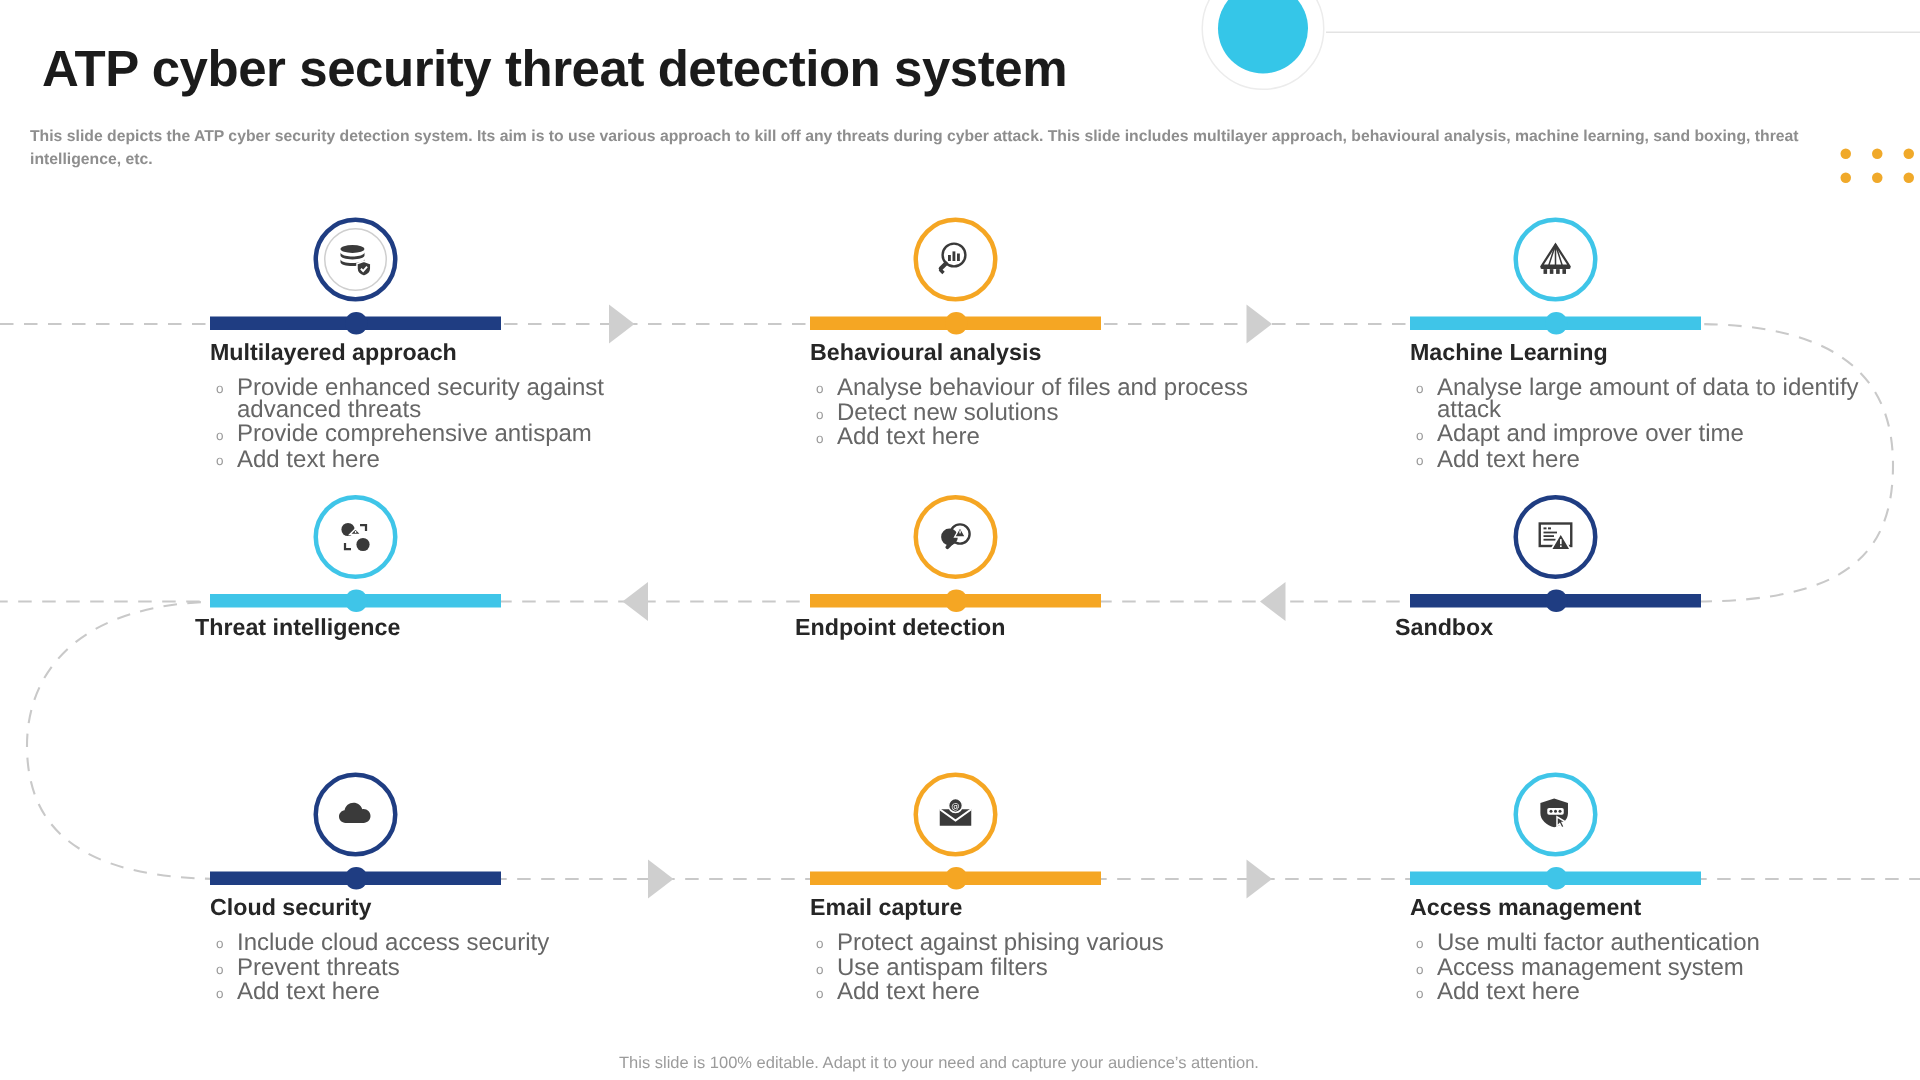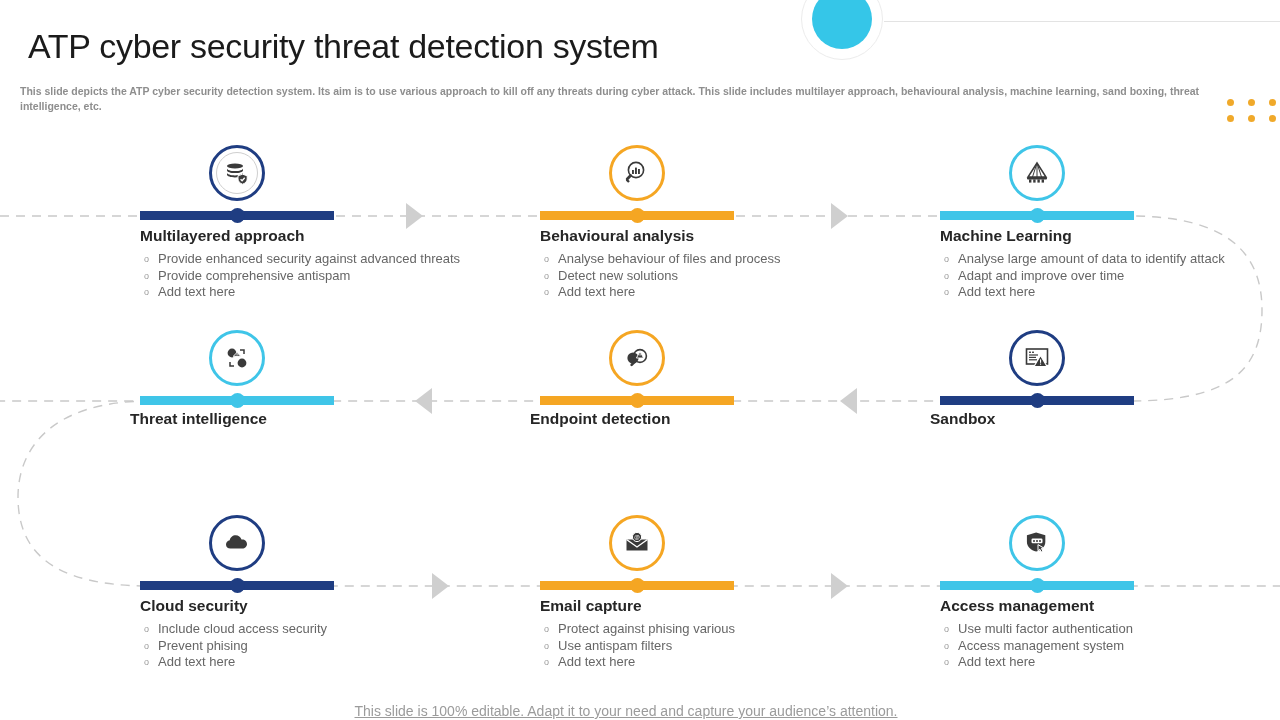--- a/index.html
+++ b/index.html
@@ -7,21 +7,21 @@
     width: 1280px; height: 720px;
     background: #ffffff;
     font-family: "Liberation Sans", sans-serif;
     overflow: hidden;
   }
   #slide { position: relative; width: 1280px; height: 720px; background: #fff; }
 
   
   .title {
     position: absolute; left: 28px; top: 27px;
-    font-size: 34px; font-weight: normal; color: #1b1b1b;
+    font-size: 34px; font-weight: bold; color: #1b1b1b;
     letter-spacing: -0.3px; white-space: nowrap;
   }
   .subtitle {
     position: absolute; left: 20px; top: 84px; width: 1215px;
     font-size: 10.5px; line-height: 15px; color: #8e8e8e; font-weight: bold;
   }
   .hdr-rule {
     position: absolute; left: 884px; top: 21px; width: 396px; height: 1px;
     background: #e3e3e3;
   }
@@ -88,38 +88,38 @@
     position: absolute; top: 82px; left: 10px; width: 330px;
     font-size: 15.5px; font-weight: bold; color: #262626;
   }
   .ctitle.center { text-align: left; left: 0; width: 220px; top: 80px; }
   .blist { position: absolute; top: 107px; left: 12px; width: 330px; }
   .brow { display: flex; align-items: flex-start; margin-bottom: 2px; }
   .bmark {
     width: 16px; flex: 0 0 16px; font-size: 9px; color: #9a9a9a;
     line-height: 14.5px; text-align: left; padding-left: 2px;
   }
-  .btext { font-size: 13px; line-height: 14.5px; color: #666666; }
+  .btext { font-size: 16px; line-height: 14.5px; color: #666666; }
 
   
   .tri { position: absolute; width: 0; height: 0; }
   .tri.right {
     border-left: 17px solid #cfcfcf;
     border-top: 13px solid transparent;
     border-bottom: 13px solid transparent;
   }
   .tri.left {
     border-right: 17px solid #cfcfcf;
     border-top: 13px solid transparent;
     border-bottom: 13px solid transparent;
   }
 
   .footer {
     position: absolute; left: 0; top: 703px; width: 1252px;
-    text-align: center; font-size: 14px; color: #9b9b9b; text-decoration: underline;
+    text-align: center; font-size: 11px; color: #9b9b9b;
   }
 </style>
 </head>
 <body>
 
 <div id="slide">
 
   <div class="hdr-rule"></div>
   <div class="hdr-circle-outer"></div>
   <div class="hdr-circle-inner"></div>
@@ -320,21 +320,21 @@
       <div class="bar navy"></div>
       <div class="knob navy"></div>
       <div class="ctitle">Cloud security</div>
       <div class="blist">
         <div class="brow">
           <span class="bmark">o</span>
           <span class="btext">Include cloud access security</span>
         </div>
         <div class="brow">
           <span class="bmark">o</span>
-          <span class="btext">Prevent phising</span>
+          <span class="btext">Prevent threats</span>
         </div>
         <div class="brow">
           <span class="bmark">o</span>
           <span class="btext">Add text here</span>
         </div>
       </div>
     </div>
 
     <div class="card col2">
       <div class="badge amber">

